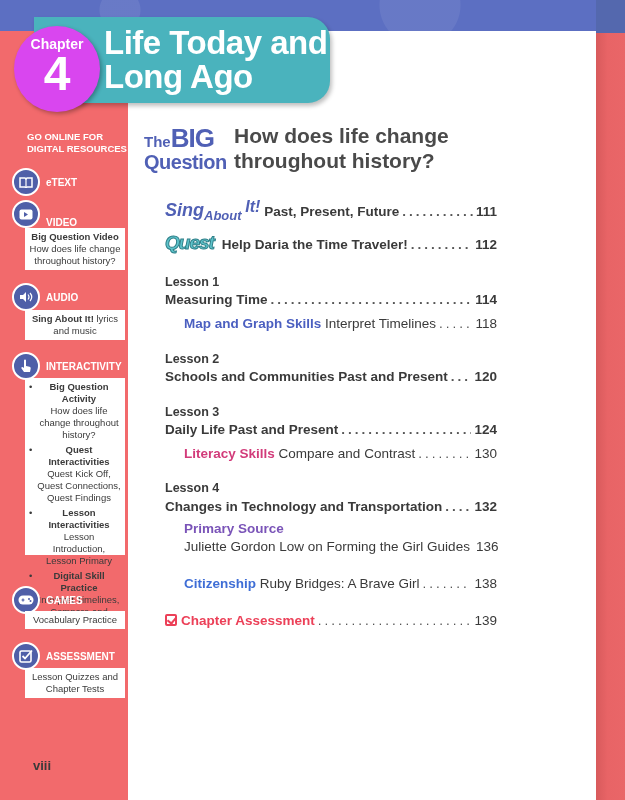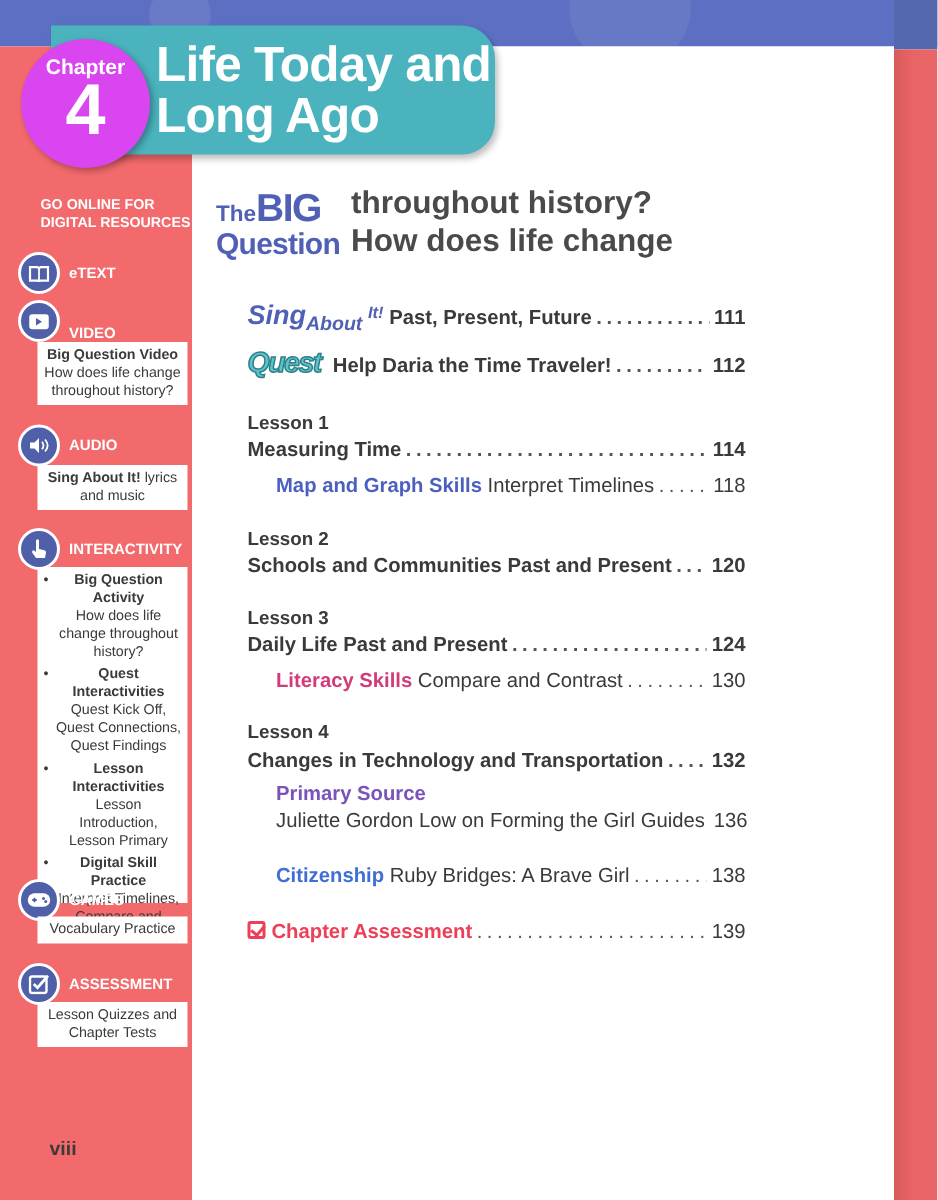--- a/index.html
+++ b/index.html
@@ -85,21 +85,21 @@
   .toc-row .dots {
     flex: 1; overflow: hidden; white-space: nowrap; margin: 0 3px; letter-spacing: 3px; color: #555;
   }
   .toc-row .dots::after { content: "................................................................................................"; }
   .toc-row .page { white-space: nowrap; }
   .bold { font-weight: bold; }
   .lesson-label { position: absolute; font-size: 12.5px; font-weight: bold; color: #3a3a3a; }
   .sing-logo { color: #5060b5; font-weight: bold; font-style: italic; }
   .sing-logo .sing { font-size: 18px; }
   .sing-logo .about { font-size: 13px; position: relative; top: 4px; }
-  .sing-logo .it { font-size: 11px; position: relative; top: -4px; }
+  .sing-logo .it { font-size: 16px; position: relative; top: -4px; }
   .quest-logo {
     font-size: 19px; font-weight: bold; font-style: italic; color: #5ec4cc;
     -webkit-text-stroke: 1px #2e7f88; letter-spacing: -1px; margin-right: 8px;
   }
   .skill-blue { color: #4b5fc0; font-weight: bold; }
   .skill-pink { color: #d23b7a; font-weight: bold; }
   .skill-purple { color: #7a54b8; font-weight: bold; }
   .skill-cit { color: #3f6ed6; font-weight: bold; }
   .assess { color: #ec4058; }
   .check-icon {
@@ -173,21 +173,21 @@
 </div>
 
 <div class="res-head" style="top:352px;">
   <span class="res-icon">
     <svg width="12" height="14" viewBox="0 0 12 14">
         <path d="M4 1.5a1 1 0 0 1 2 0V7l3.5 0.8a1.5 1.5 0 0 1 1.2 1.6L10 13H4L1.5 9.5a1 1 0 0 1 1.5-1.3L4 9z" fill="#fff"></path>
       </svg>
   </span>
   <span class="res-label">INTERACTIVITY</span>
 </div>
-<div class="res-box" style="top:378px; height:224px;">
+<div class="res-box" style="top:378px; height:177px;">
   <ul>
     <li><b>Big Question Activity</b><br><span>How does life change throughout history?</span></li>
     <li><b>Quest Interactivities</b><br><span>Quest Kick Off, Quest Connections, Quest Findings</span></li>
     <li><b>Lesson Interactivities</b><br><span>Lesson Introduction, Lesson Primary</span></li>
     <li><b>Digital Skill Practice</b><br><span>Interpret Timelines, Compare and Contrast</span></li>
   </ul>
 </div>
 
 <div class="res-head" style="top:586px;">
   <span class="res-icon">
@@ -217,22 +217,22 @@
   <span>Lesson Quizzes and Chapter Tests</span>
 </div>
 
 <div class="page-num">viii</div>
 
 <div class="bigq-logo">
   <span class="the">The</span><span class="big">BIG</span>
   <span class="question">Question</span>
 </div>
 <div class="bigq-text">
+  <div>How does life change</div>
   <div>throughout history?</div>
-  <div>How does life change</div>
 </div>
 
 <div class="toc-row bold" style="left:165px; top:200px; width:332px;">
   <span class="sing-logo"><span class="sing">Sing</span><span class="about">About</span> <span class="it">It!</span></span>&nbsp;
   <span class="text">Past, Present, Future</span>
   <span class="dots"></span>
   <span class="page">111</span>
 </div>
 
 <div class="toc-row bold" style="left:165px; top:232px; width:332px;">

